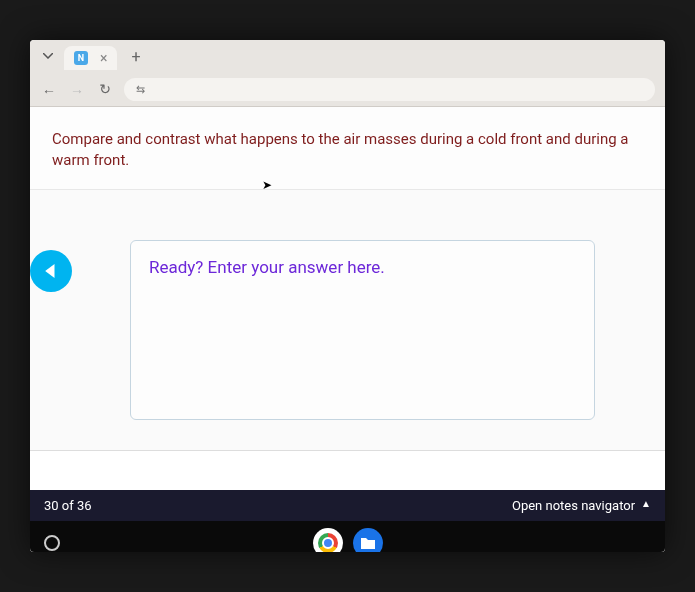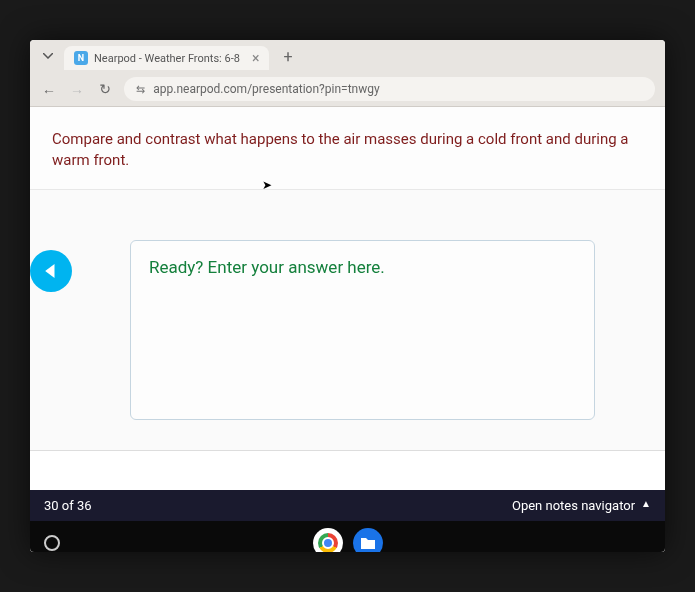--- a/index.html
+++ b/index.html
@@ -145,21 +145,21 @@
       cursor: pointer;
     }
     .side-arrow svg { width: 14px; height: 14px; }
     .answer-box {
       width: 100%;
       min-height: 180px;
       border: 1px solid #c5d5e0;
       border-radius: 6px;
       padding: 16px 18px;
       font-size: 17px;
-      color: #15803d;
+      color: #6d28d9;
       background: #fdfdfd;
     }
     .cursor {
       position: absolute;
       left: 232px;
       top: -12px;
       color: #000;
       font-size: 12px;
     }
     .bottom-section {
@@ -245,32 +245,30 @@
 <div class="device-frame">
   <div class="browser-chrome">
     <div class="tab-bar">
       <div class="tab-dropdown">
         <svg width="10" height="6" viewBox="0 0 10 6">
             <path d="M0 0 L5 5 L10 0" fill="none" stroke="#555" stroke-width="1.5"></path>
           </svg>
       </div>
       <div class="tab">
         <span class="tab-favicon">N</span>
-        <span>Nearpod - Weather Fronts: 6-8</span>
         <span class="tab-close">×</span>
       </div>
       <div class="new-tab">+</div>
     </div>
     <div class="nav-bar">
       <span class="nav-btn">←</span>
       <span class="nav-btn disabled">→</span>
       <span class="nav-btn">↻</span>
       <div class="url-bar">
         <span class="url-icon">⇆</span>
-        <span>app.nearpod.com/presentation?pin=tnwgy</span>
       </div>
     </div>
   </div>
 
   <div class="content-area">
     <div class="question-header">Compare and contrast what happens to the air masses during a cold front and during a warm front.</div>
     <div class="answer-area">
       <span class="cursor">➤</span>
       <div class="side-arrow">
         <svg viewBox="0 0 10 12">

